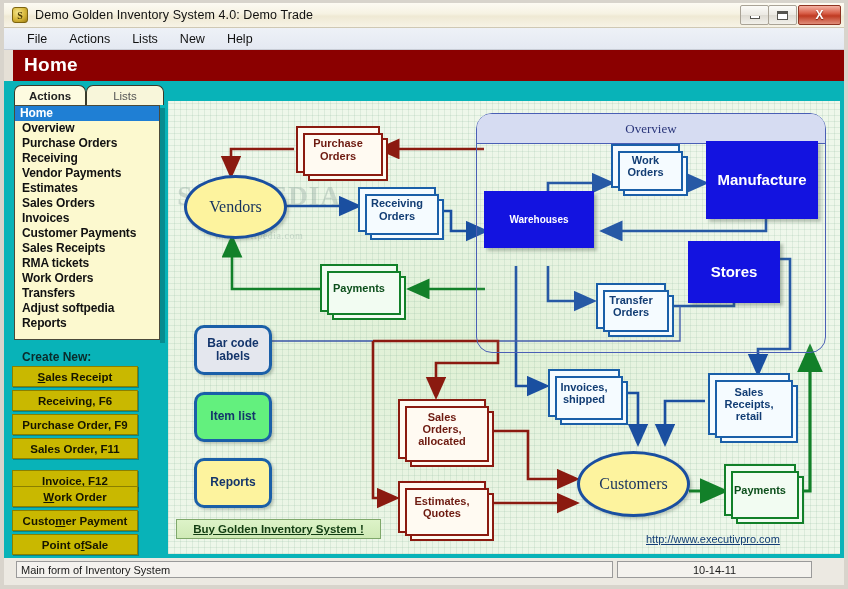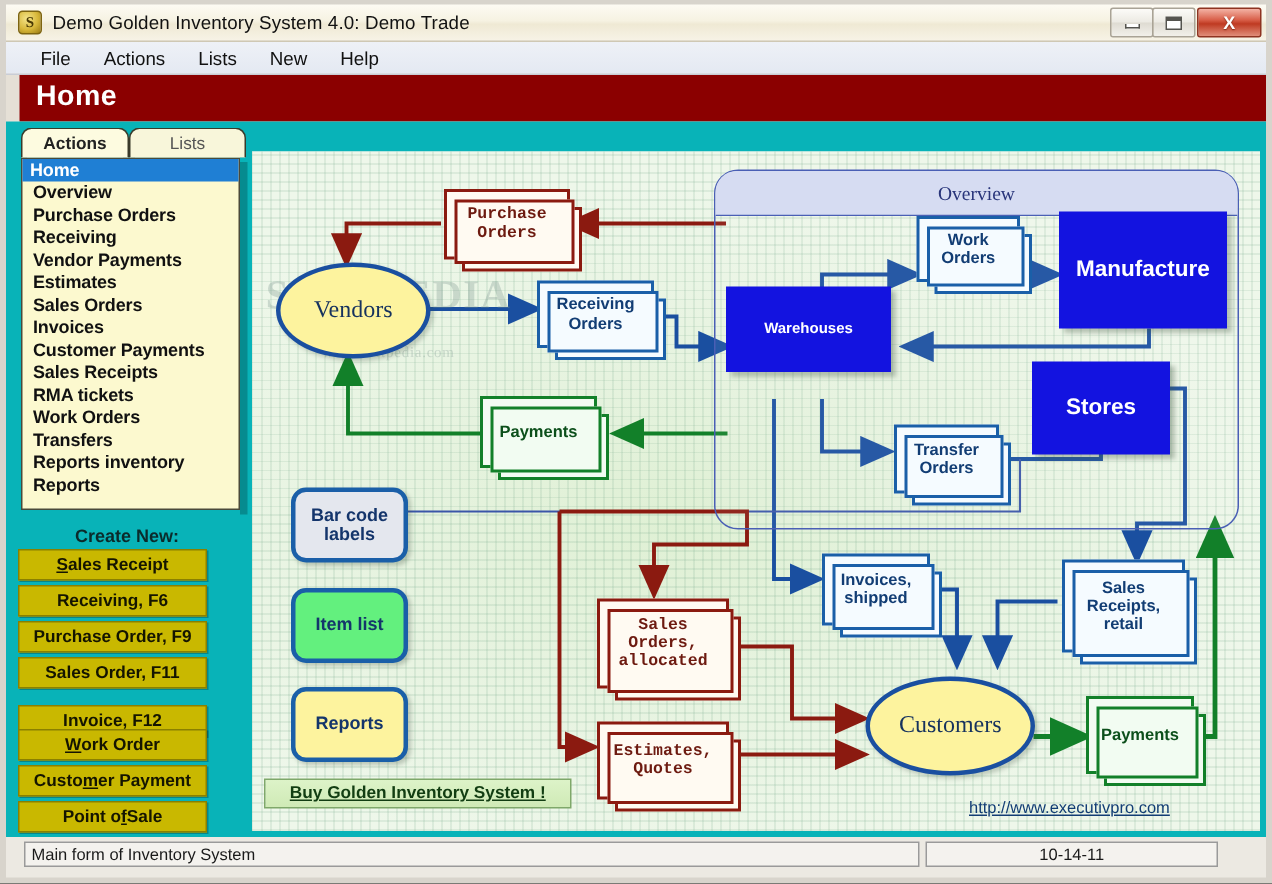--- a/index.html
+++ b/index.html
@@ -117,21 +117,21 @@
   .nav-item.selected { background:#1f7fd4; color:#fff; }
   .nav-item.indent { padding-left:7px; }
   .nav-panel-shadow {
     position:absolute; left:160px; top:108px; width:5px; height:235px;
     background:rgba(0,0,0,.22);
   }
 
   
   .create-label {
     position:absolute; left:22px; top:350px;
-    font-size:12px; font-weight:bold; color:#0b2b2b;margin-left:28px;
+    font-size:12px; font-weight:bold; color:#0b2b2b;
   }
   .cbtn {
     position:absolute; left:12px; width:126px; height:21px;
     background:#c9b800;
     border:1px solid #8a8000;
     box-shadow: 1px 1px 0 rgba(0,0,0,.25);
     display:flex; align-items:center; justify-content:center;
     font-size:11.5px; font-weight:bold; color:#151500; cursor:default;
     white-space:nowrap;
   }
@@ -159,21 +159,21 @@
   .watermark .w2 { font-size:10px; margin-top:18px; letter-spacing:.5px; }
 
   
   .node { position:absolute; display:flex; align-items:center; justify-content:center;
           text-align:center; line-height:1.12; }
 
   .n-doc {  
     background:#f5fbff; border:2px solid #1a5fa8;
     font-size:11px; font-weight:bold; color:#123d74;
   }
-  .n-doc.red { border-color:#8b1a10; background:#fffaf2; color:#6d1a10;font-family:Liberation Mono, monospace; }
+  .n-doc.red { border-color:#8b1a10; background:#fffaf2; color:#6d1a10; }
   .n-doc.green { border-color:#128029; background:#f2fcf2; color:#0c4f1b; }
   .n-doc::before, .n-doc::after {
     content:""; position:absolute; border:2px solid inherit; pointer-events:none;
   }
 
   .n-solid {
     background:#1313e0; color:#fff; font-weight:bold;
     box-shadow:3px 3px 3px rgba(60,80,60,.32);
   }
   .n-ellipse {
@@ -279,21 +279,21 @@
       <div class="nav-item indent">Receiving</div>
       <div class="nav-item indent">Vendor Payments</div>
       <div class="nav-item indent">Estimates</div>
       <div class="nav-item indent">Sales Orders</div>
       <div class="nav-item indent">Invoices</div>
       <div class="nav-item indent">Customer Payments</div>
       <div class="nav-item indent">Sales Receipts</div>
       <div class="nav-item indent">RMA tickets</div>
       <div class="nav-item indent">Work Orders</div>
       <div class="nav-item indent">Transfers</div>
-      <div class="nav-item indent">Reports inventory</div>
+      <div class="nav-item indent">Adjust softpedia</div>
       <div class="nav-item indent">Reports</div>
     </div>
 
   <div class="create-label">Create New:</div>
   <div id="create-buttons">
       <div class="cbtn" style="top: 366px;"><u>S</u>ales Receipt</div>
       <div class="cbtn" style="top: 390px;">Receiving, F6</div>
       <div class="cbtn" style="top: 414px;">Purchase Order, F9</div>
       <div class="cbtn" style="top: 438px;">Sales Order, F11</div>
       <div class="cbtn" style="top: 462px; margin-top: 8px;">Invoice, F12</div>

